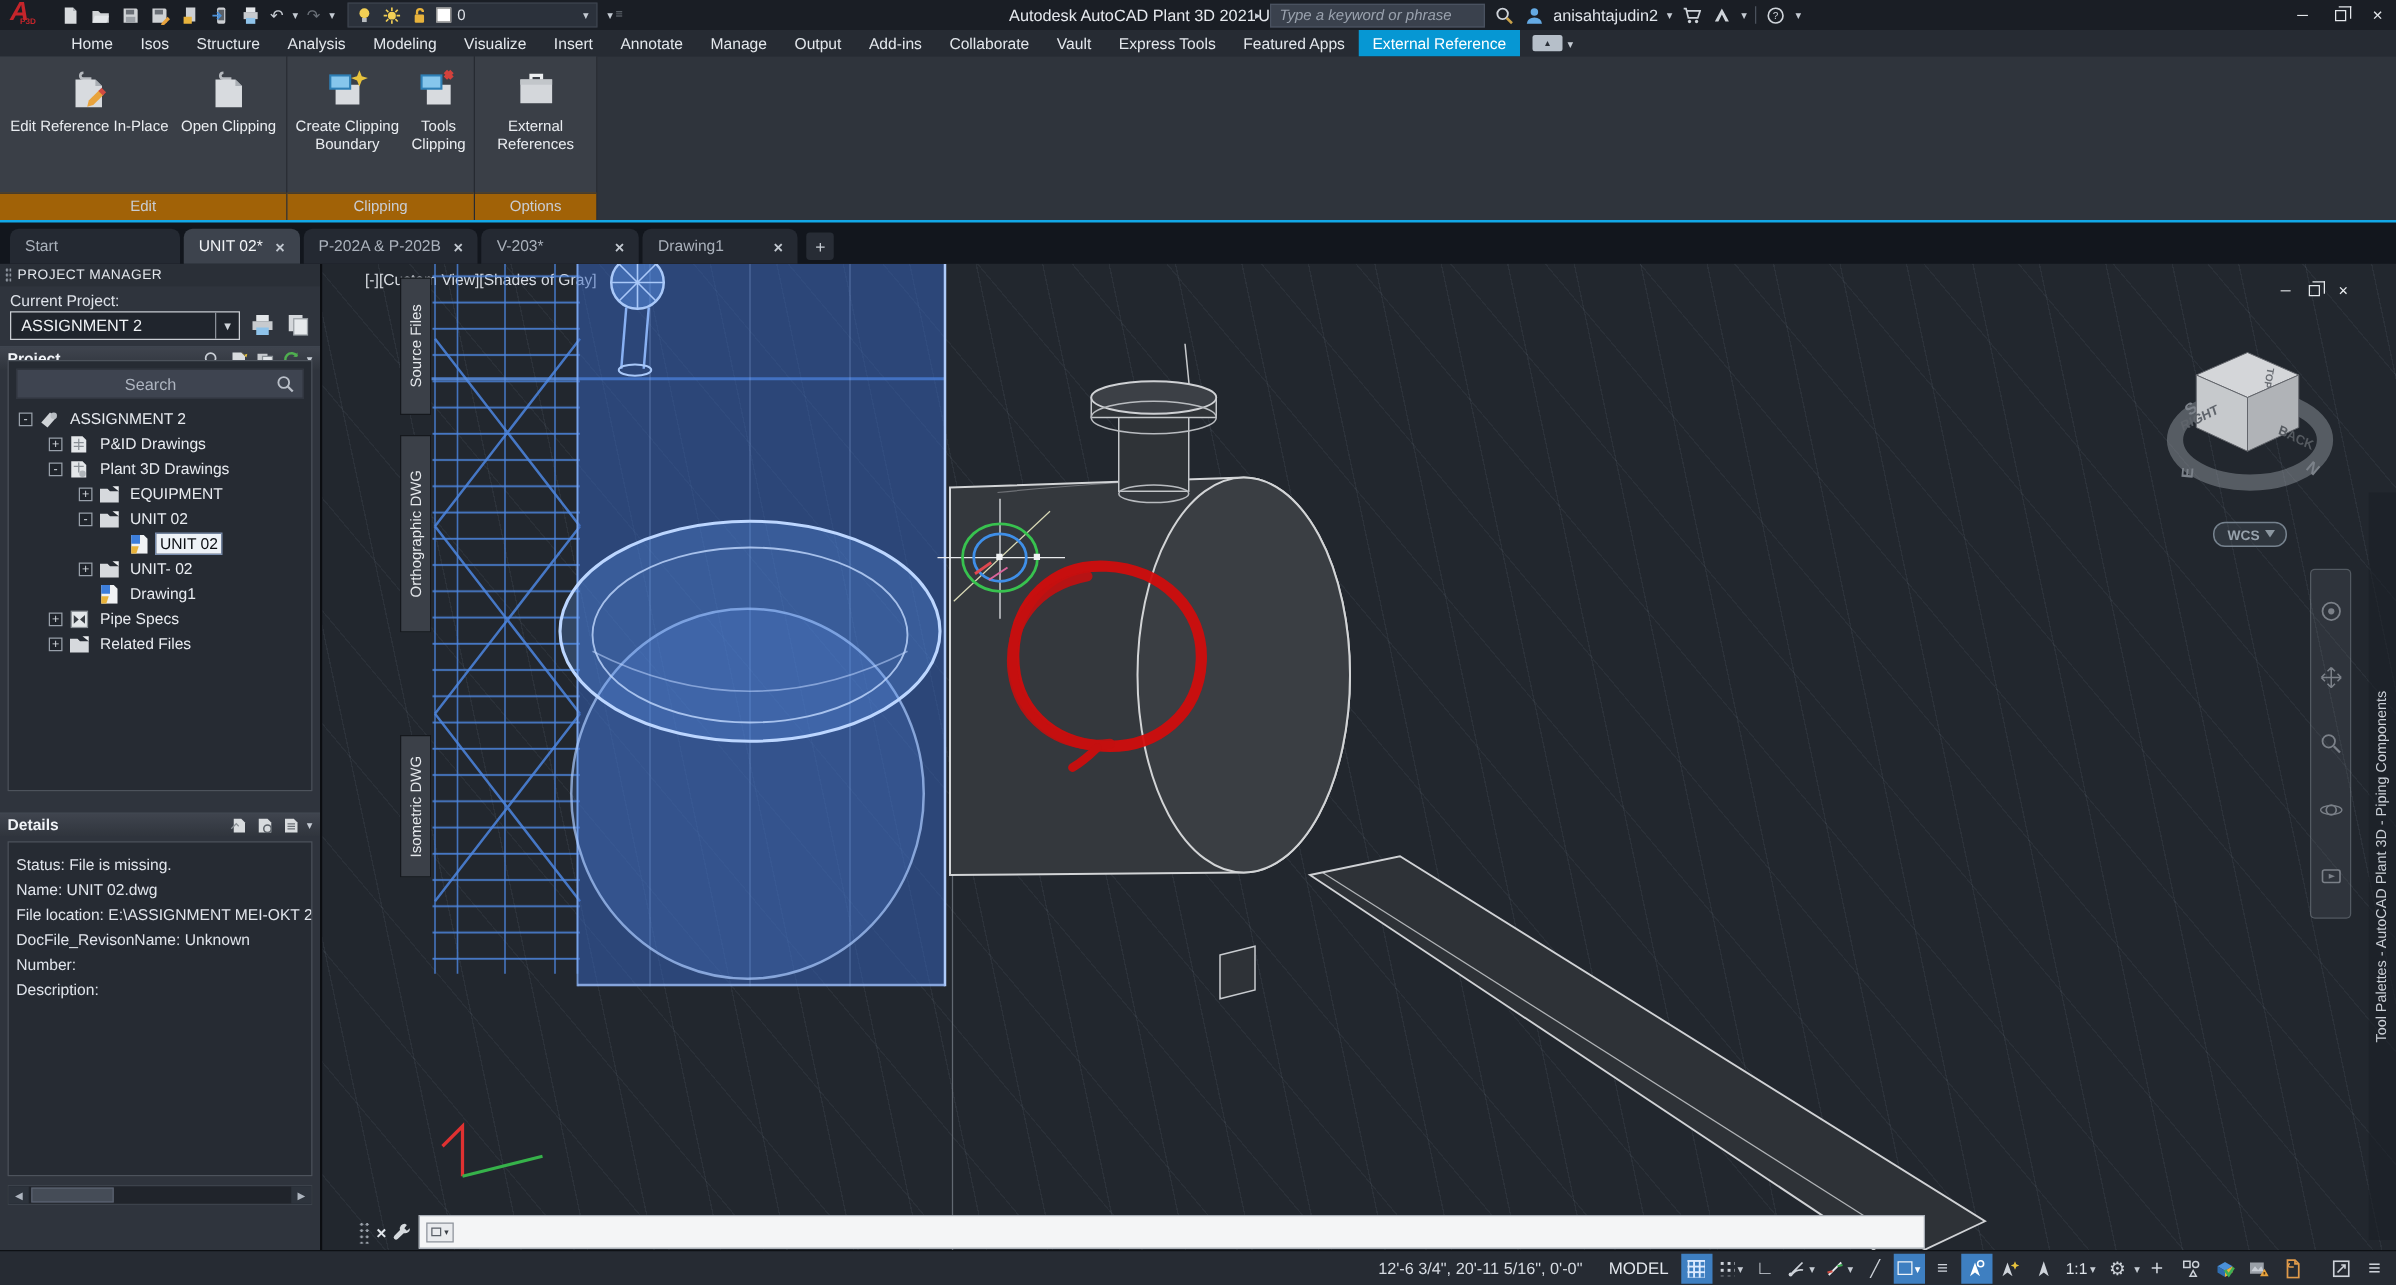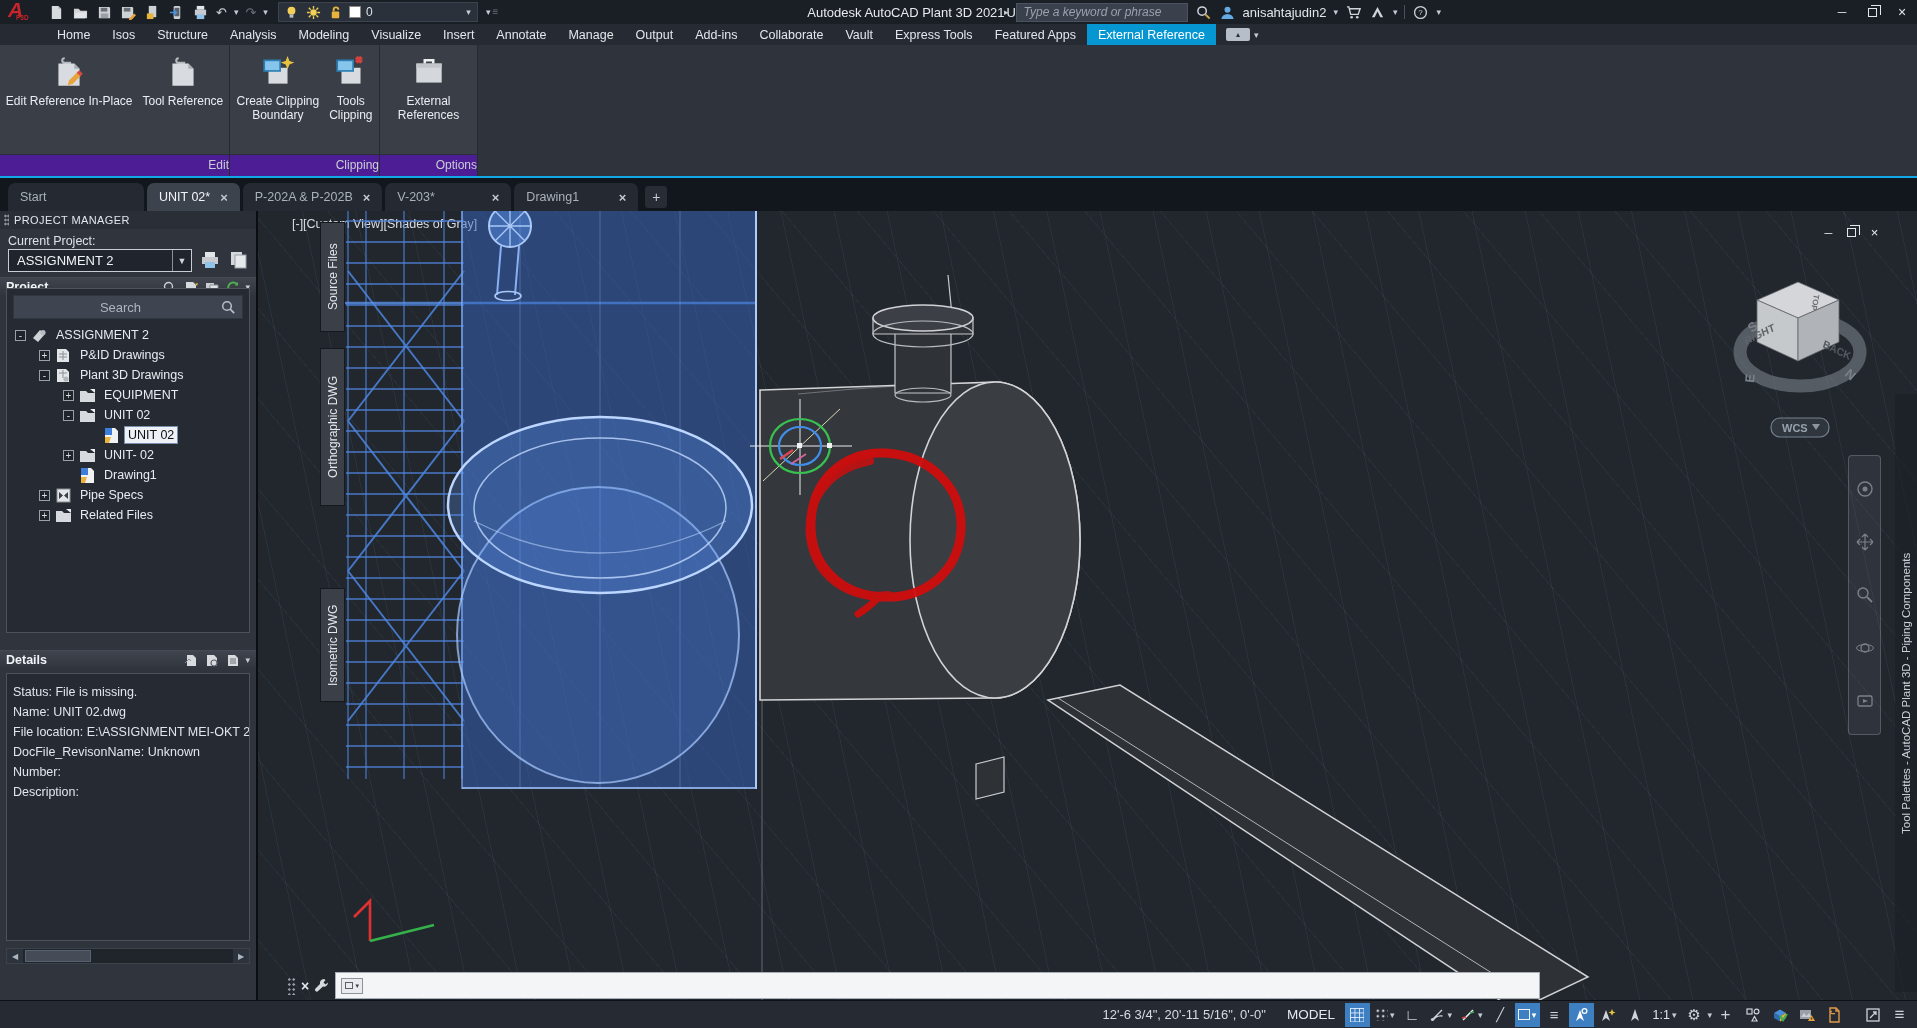--- a/index.html
+++ b/index.html
@@ -37,21 +37,21 @@
   .ribtoggle{width:24px;height:13px;background:#b6bfc9;border-radius:2px;display:flex;align-items:center;justify-content:center;color:#2a2f37;font-size:8px}
 
   
   .ribbonbody{position:absolute;top:45px;left:0;right:0;height:131px;background:#2f343c;display:flex;z-index:48}
   .rpanel{display:flex;flex-direction:column;background:#3a3f47;border-right:1px solid #262a31}
   .rpanel-btns{flex:1;display:flex;align-items:flex-start;justify-content:center;gap:2px;padding:4px 8px 0}
   .rbtn{display:flex;flex-direction:column;align-items:center;padding:2px 4px;text-align:center}
   .ric{width:36px;height:36px;margin:3px 0 4px}
   .ric svg{width:36px;height:36px}
   .rlbl{font-size:12px;line-height:14px;color:#eaedf1;white-space:nowrap}
-  .rpanel-label{height:22px;background:#4c1d95;border-top:1px solid #2b3038;text-align:right;font-size:12px;color:#c9cdd4;line-height:21px}
+  .rpanel-label{height:22px;background:#a16207;border-top:1px solid #2b3038;text-align:center;font-size:12px;color:#c9cdd4;line-height:21px}
 
   
   .filetabs{position:absolute;top:176px;left:0;right:0;height:35px;background:#12161d;border-top:2px solid #12a8e8;display:flex;align-items:flex-end;gap:3px;padding:0 0 0 8px;z-index:47}
   .ftab{height:28px;display:flex;align-items:center;gap:10px;padding:0 12px;border-radius:7px 7px 0 0;background:#242932;color:#aab1bb;font-size:12.5px;white-space:nowrap}
   .ftab.start{width:136px}
   .ftab.active{background:#3d434d;color:#f2f4f7}
   .ftab .tclose{color:#c3c9d1;font-size:13px;font-weight:bold}
   .fplus{width:22px;height:22px;margin:0 0 3px 4px;background:#272c35;border-radius:3px;display:flex;align-items:center;justify-content:center;color:#c6ccd3;font-size:14px}
 
   
@@ -309,21 +309,21 @@
               <path d="M25.5 16.5l3.4 3.4" stroke="#d14b42" stroke-width="3.4"></path>
             </svg></span>
         <span class="rlbl">Edit Reference In-Place</span>
       </div>
       <div class="rbtn">
         <span class="ric"><svg viewBox="0 0 34 34">
               <path d="M13 4c-3.2 0-3.2 4.4 0 4.4h6" stroke="#b5b9be" stroke-width="2" fill="none"></path>
               <path d="M7 9h15l5 5v16H7z" fill="#d8dbdf"></path>
               <path d="M22 9l5 5h-5z" fill="#a9aeb4"></path>
             </svg></span>
-        <span class="rlbl">Tool Reference</span>
+        <span class="rlbl">Open Clipping</span>
       </div>
     </div>
     <div class="rpanel-label">Edit</div>
   </div>
   <div class="rpanel" style="width:150px">
     <div class="rpanel-btns">
       <div class="rbtn">
         <span class="ric"><svg viewBox="0 0 34 34">
               <path d="M8 13h18v15H8z" fill="#d8dbdf"></path>
               <rect x="4" y="6" width="15" height="10" fill="#86c6ec" stroke="#2e7fb5" stroke-width="1.6"></rect>

